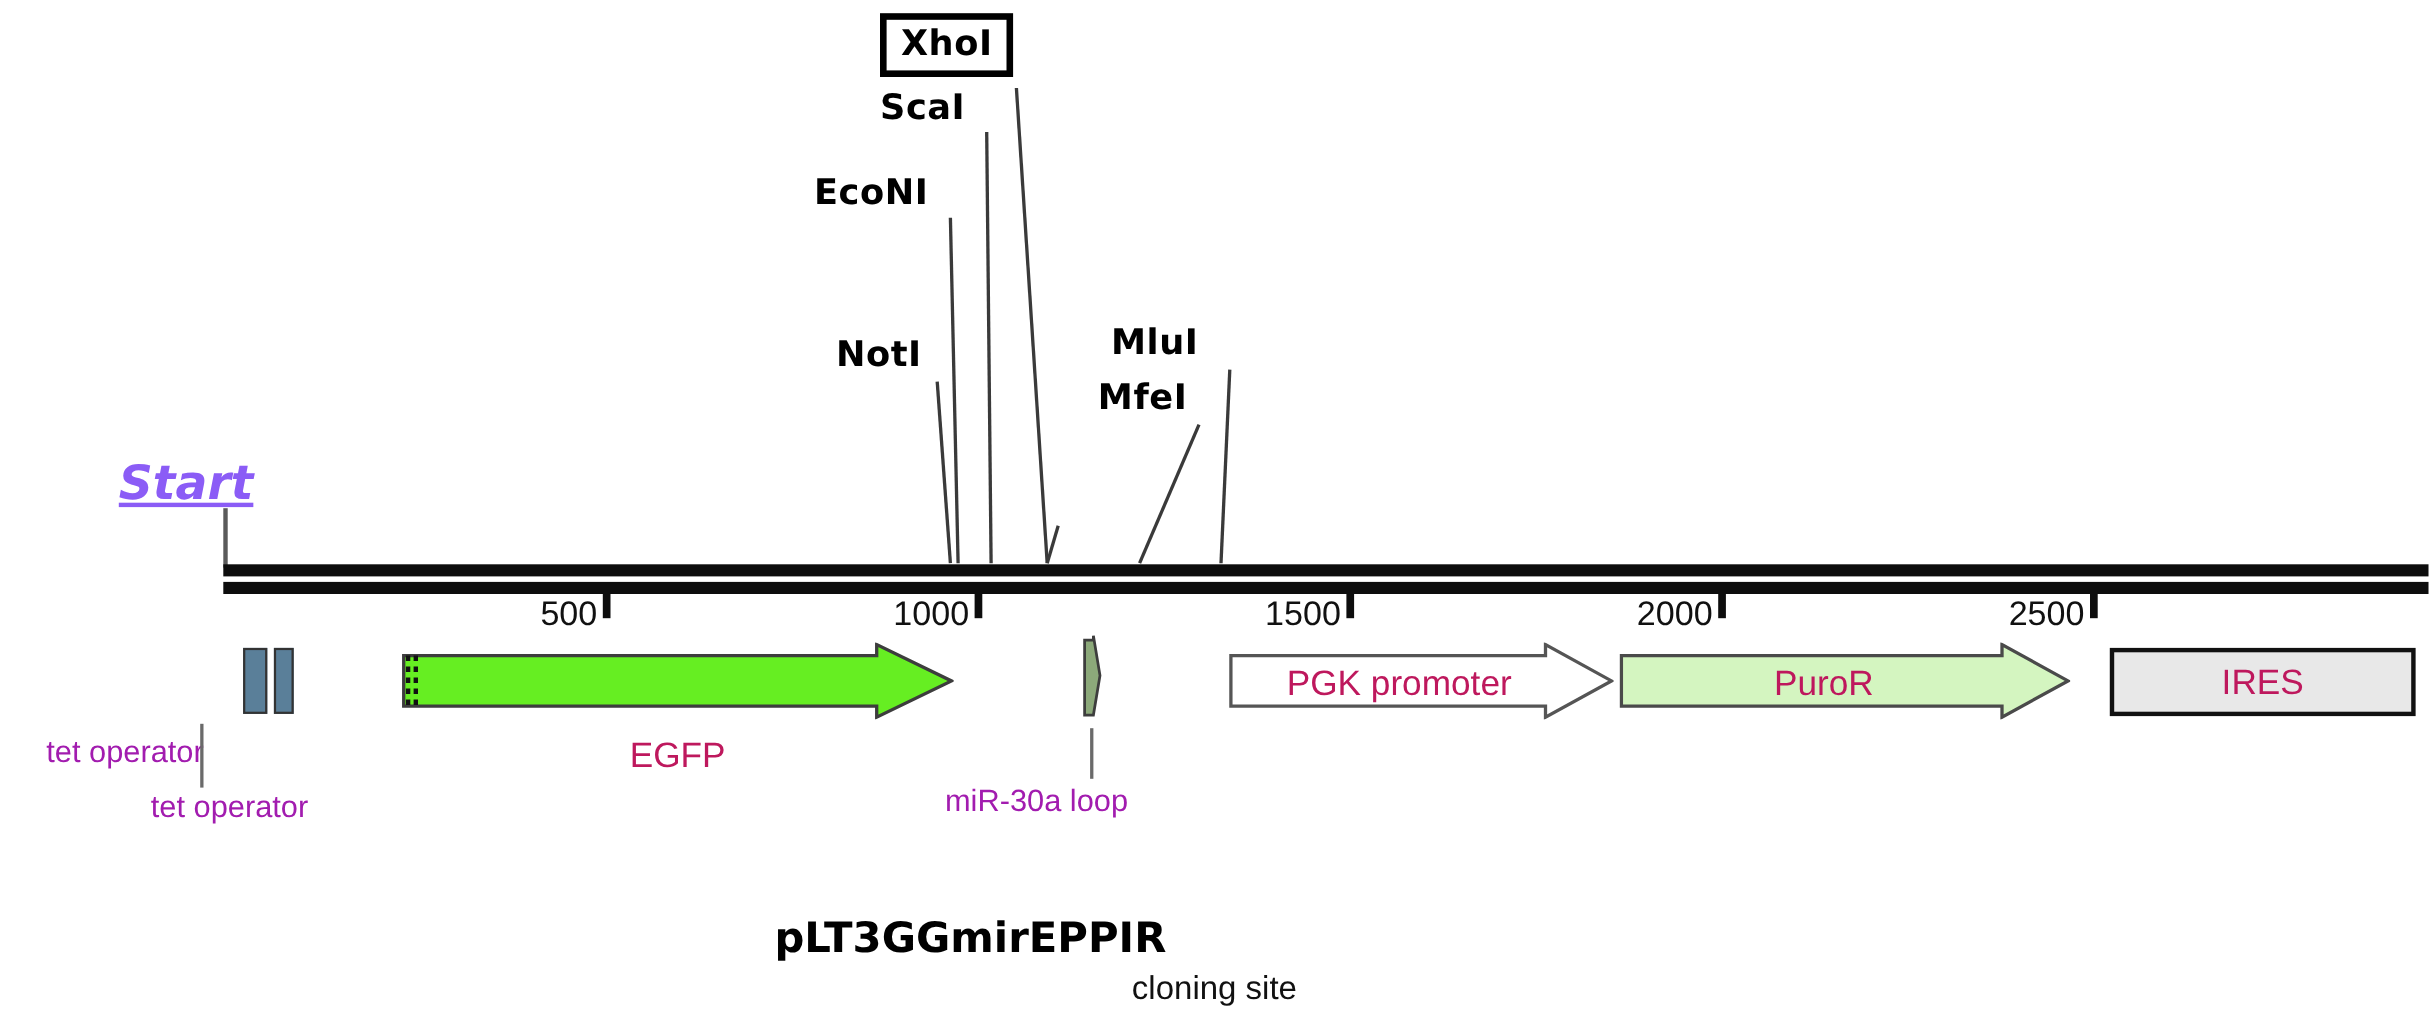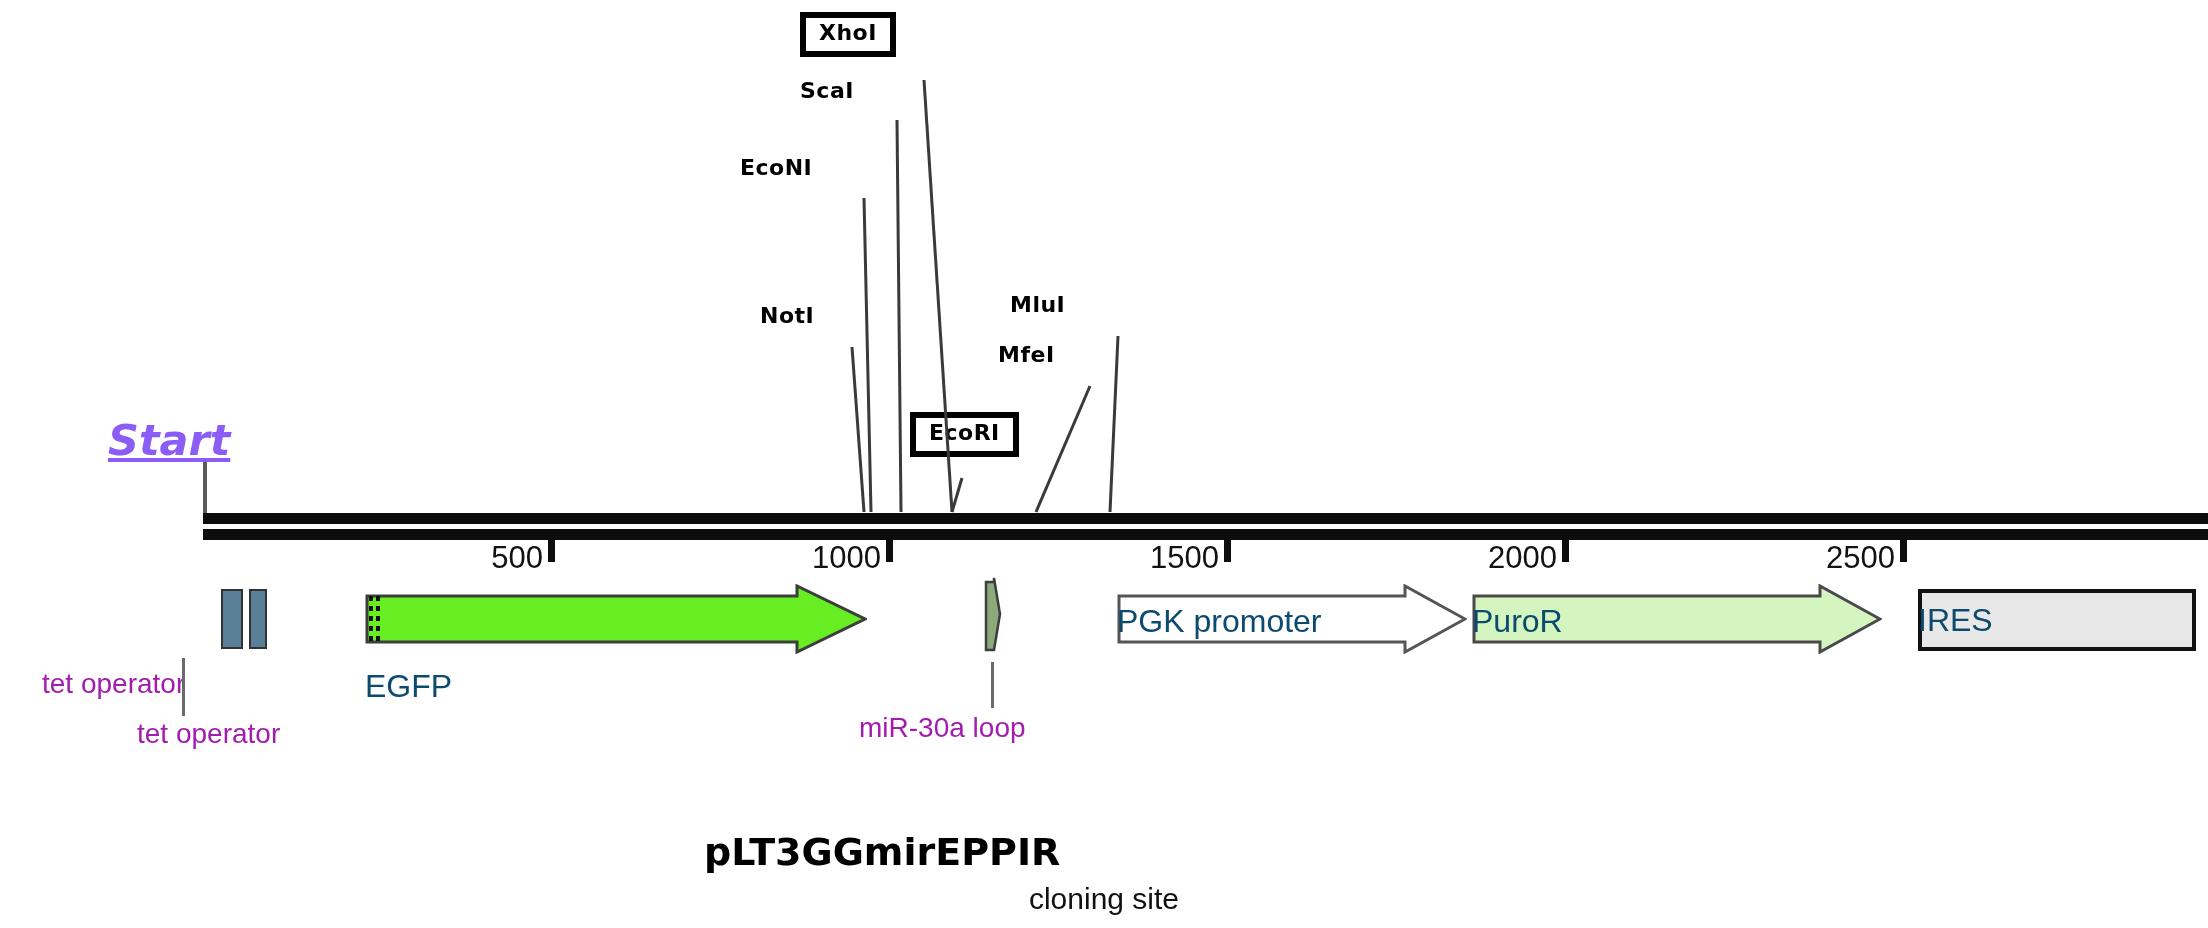--- a/index.html
+++ b/index.html
@@ -33,21 +33,21 @@
     position: absolute;
     font-size: 31px;
     color: #111111;
     font-family: "Liberation Sans", sans-serif;
     white-space: nowrap;
     text-align: right;
     letter-spacing: 0px;
   }
   .enzyme-label {
     position: absolute;
-    font-size: 22px;
+    font-size: 32px;
     font-weight: bold;
     color: #000000;
     font-family: "DejaVu Sans", sans-serif;
     white-space: nowrap;
     letter-spacing: 0.5px;
   }
   .enzyme-label.boxed {
     border: 6px solid #000000;
     padding: 2px 13px 6px 13px;
     background: #ffffff;
@@ -76,24 +76,24 @@
     box-sizing: border-box;
   }
   .feature-arrow {
     position: absolute;
     box-sizing: border-box;
   }
   .feature-arrow svg, .feature-rect svg { display: block; }
   .feature-text {
     position: absolute;
     font-size: 32px;
-    color: #0c4a6e;
+    color: #be185d;
     font-family: "Liberation Sans", sans-serif;
     white-space: nowrap;
-    text-align: left;
+    text-align: center;
     pointer-events: none;
   }
   .feature-caption {
     position: absolute;
     font-size: 28px;
     color: #a21caf;
     font-family: "Liberation Sans", sans-serif;
     white-space: nowrap;
     margin-left: 40px;
   }
@@ -132,21 +132,20 @@
   <div class="enzyme-label" style="left:800px; top:78px;">ScaI</div>
 
   <div class="enzyme-label" style="left:740px; top:155px;">EcoNI</div>
 
   <div class="enzyme-label" style="left:760px; top:303px;">NotI</div>
 
   <div class="enzyme-label" style="left:1010px; top:292px;text-align:center;">MluI</div>
 
   <div class="enzyme-label" style="left:998px; top:342px;">MfeI</div>
 
-  <div class="enzyme-label boxed" style="left:910px; top:412px;">EcoRI</div>
 
   <svg class="abs" style="left:0; top:0; width:2208px; height:928px; pointer-events:none;">
 
     <line x1="924" y1="80" x2="952" y2="512" stroke="#3a3a3a" stroke-width="3"></line>
 
     <line x1="897" y1="120" x2="901" y2="512" stroke="#3a3a3a" stroke-width="3"></line>
 
     <line x1="864" y1="198" x2="871" y2="512" stroke="#3a3a3a" stroke-width="3"></line>
 
     <line x1="852" y1="347" x2="864" y2="512" stroke="#3a3a3a" stroke-width="3"></line>

